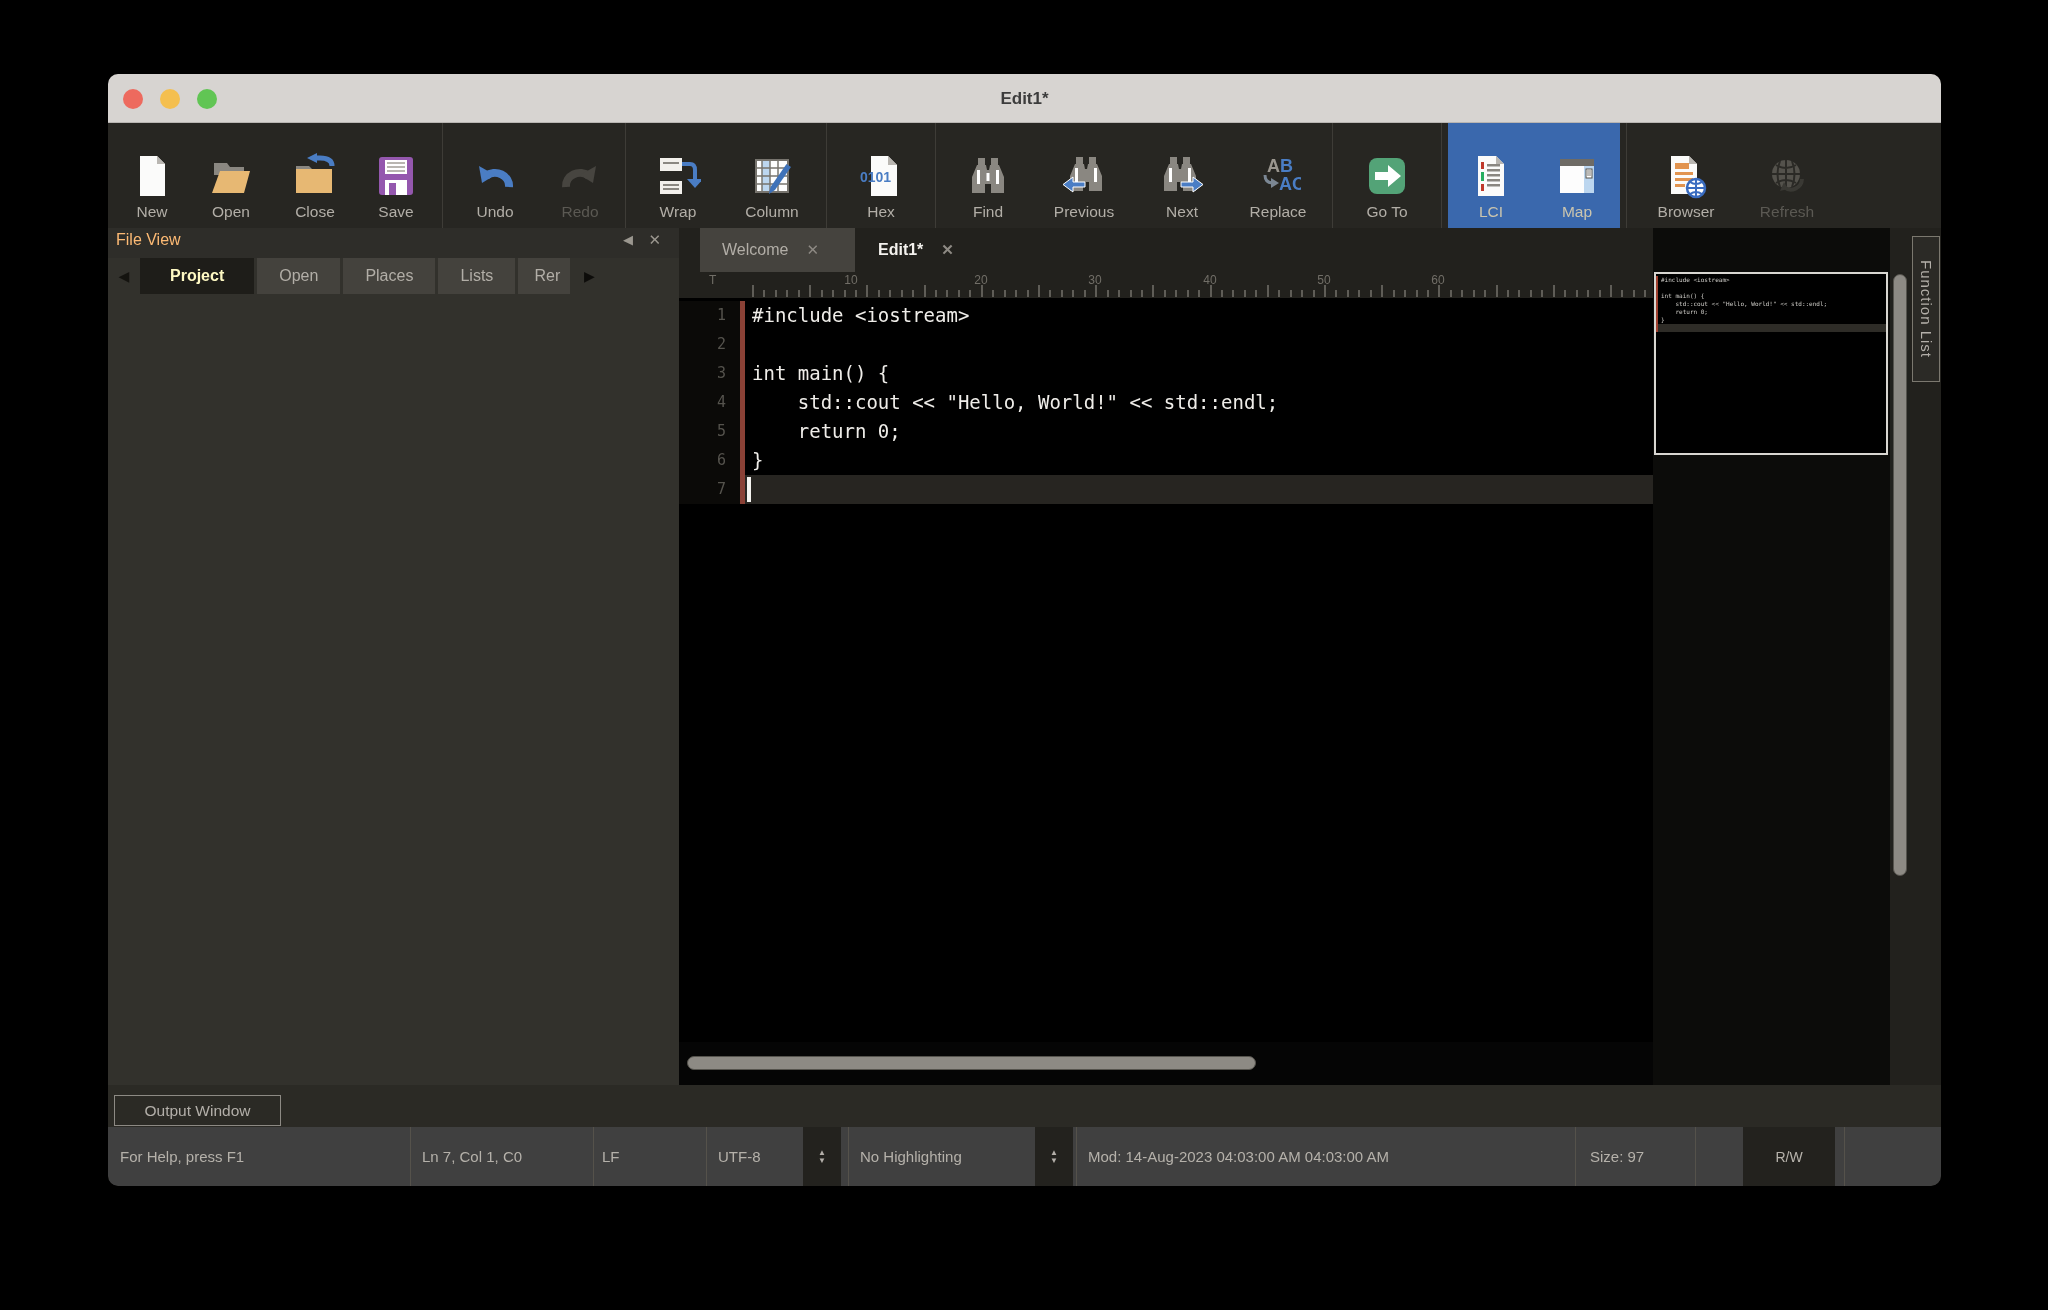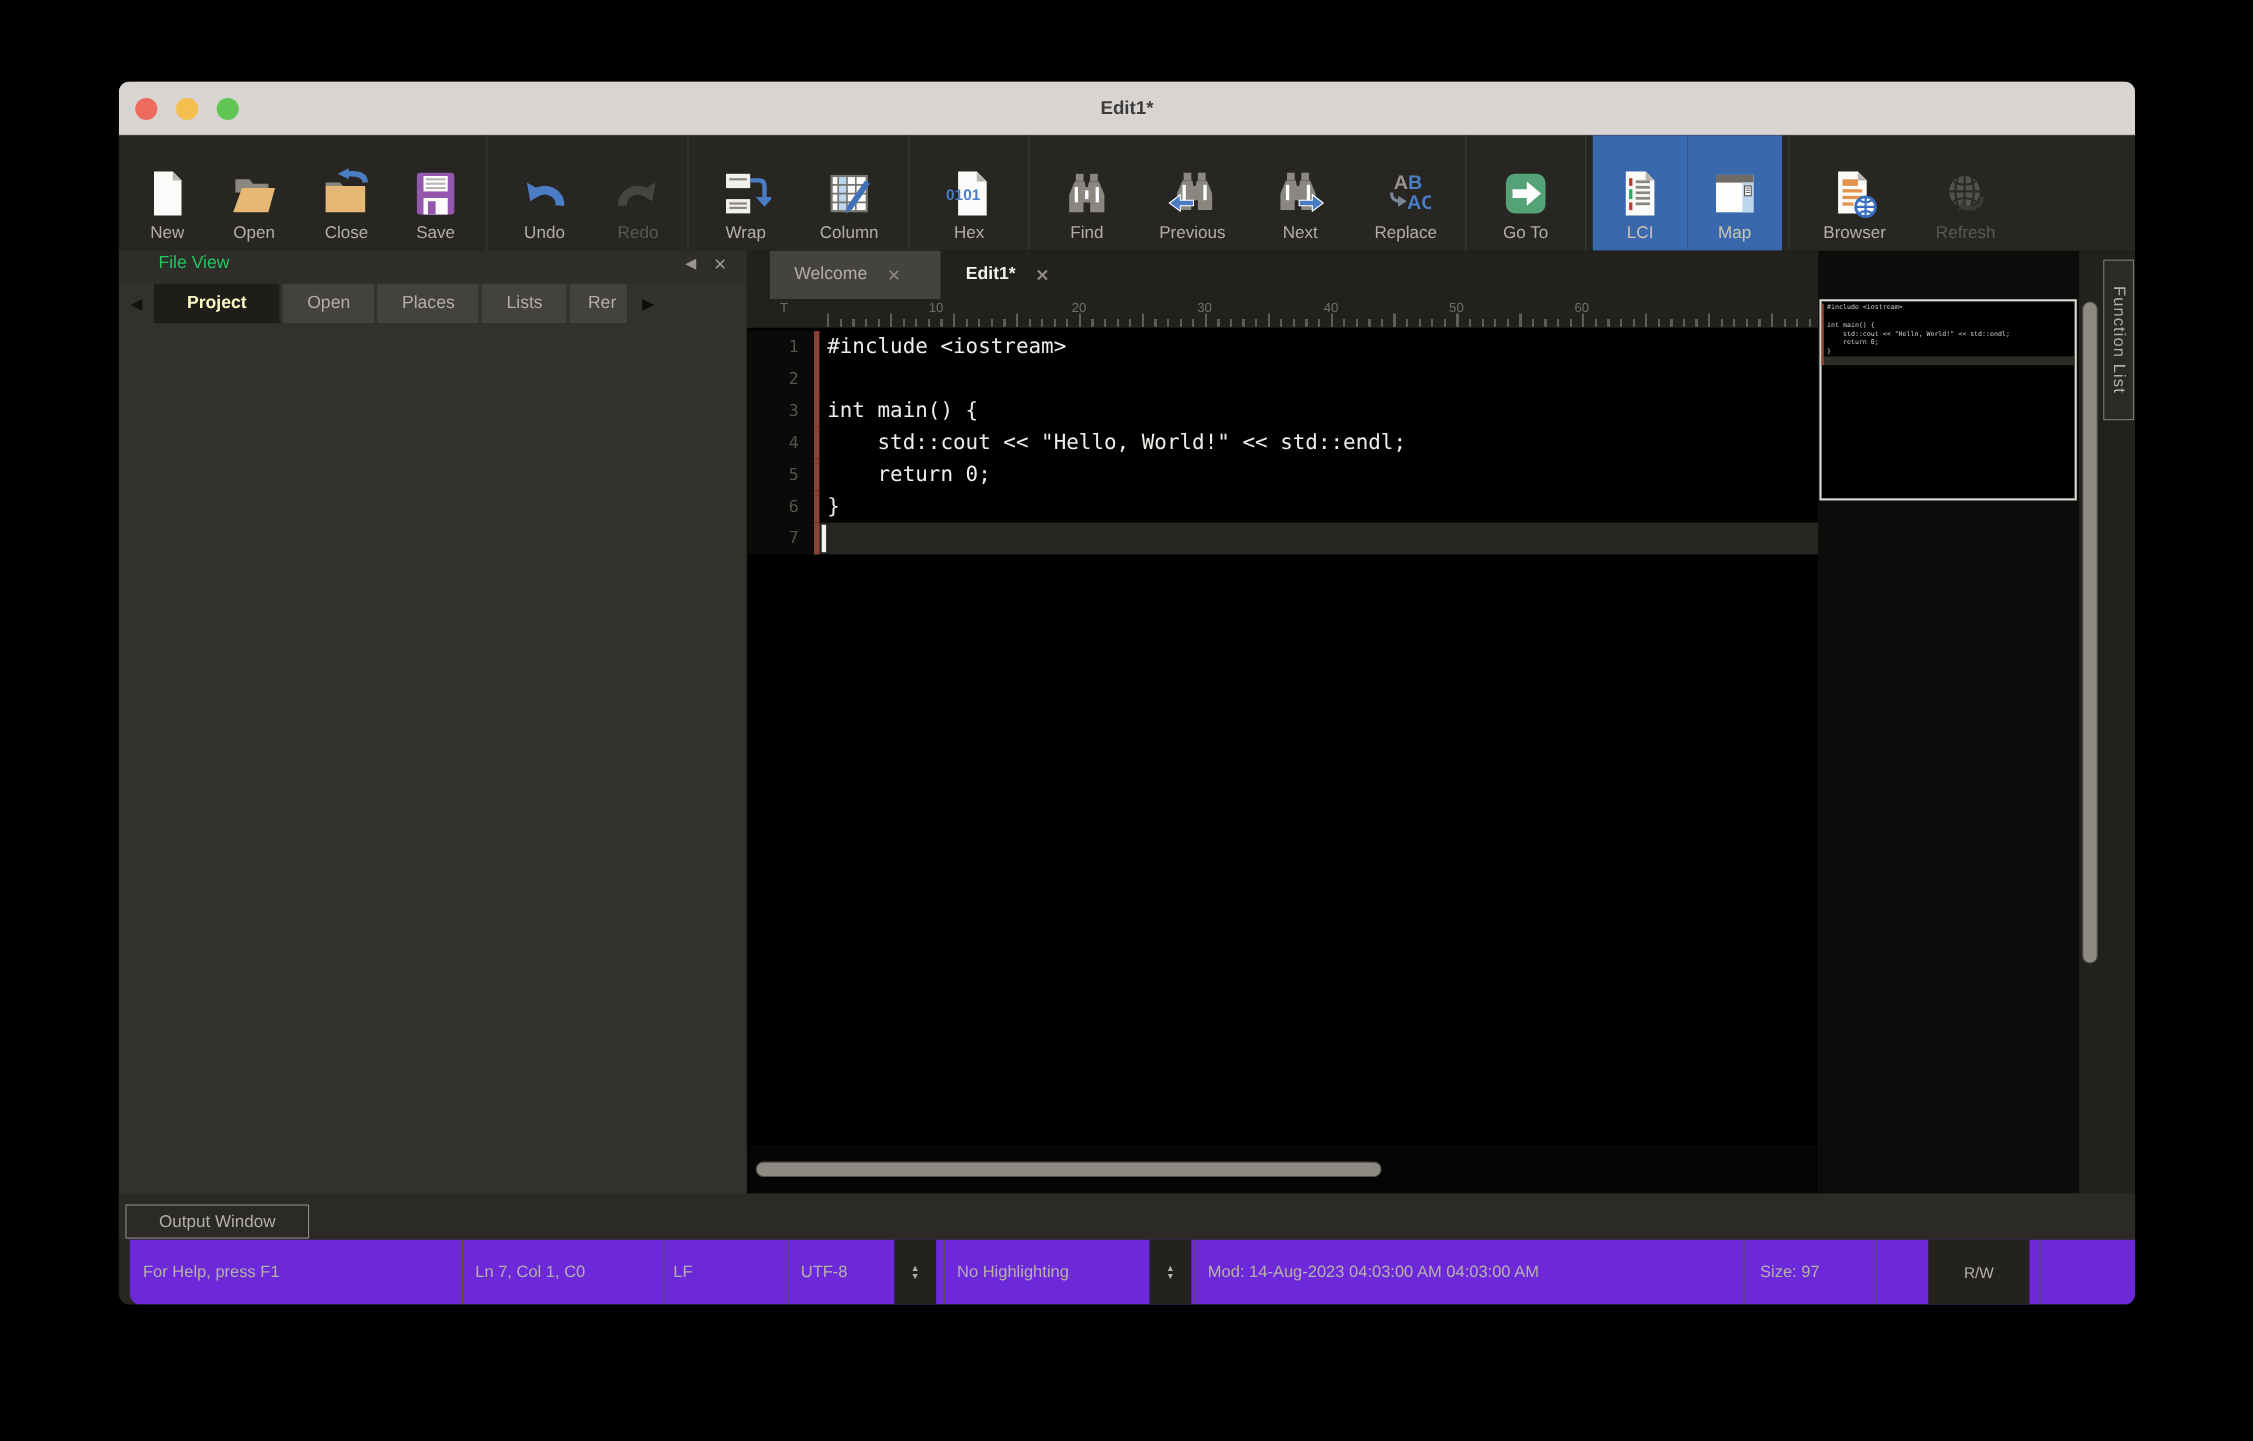--- a/index.html
+++ b/index.html
@@ -30,21 +30,21 @@
   .tb-btn.selected { background:#3a68ad; }
   .tb-btn.selected .lbl { color:#cbc5ae; }
   .tb-sep { width:1px; background:#3e3c37; margin:0 6px; }
 
   
   .content { position:absolute; left:0; top:154px; width:100%; height:857px; background:#22211d; }
 
   
   .filepanel { position:absolute; left:0; top:0; width:571px; height:100%; background:#32312c; }
   .fp-header { position:absolute; left:0; top:0; width:100%; height:30px; background:#2e2d29; }
-  .fp-title { position:absolute; left:8px; top:3px; font-size:16px; color:#22c55e;margin-left:28px; }
+  .fp-title { position:absolute; left:8px; top:3px; font-size:16px; color:#fdba74; }
   .fp-collapse { position:absolute; right:46px; top:4px; font-size:13px; color:#9b978f; cursor:default; }
   .fp-close { position:absolute; right:18px; top:3px; font-size:15px; color:#9b978f; }
   .fp-tabs { position:absolute; left:0; top:30px; width:100%; height:36px; display:flex; align-items:stretch; }
   .fp-scroll { width:32px; display:flex; align-items:center; justify-content:center;
                color:#14130f; font-size:14px; }
   .fp-tab { display:flex; align-items:center; justify-content:center; padding:0 22px;
             background:#44423d; color:#b2aea7; font-size:16px; margin-right:3px; }
   .fp-tab.active { background:#1e1d19; color:#fef9c3; font-weight:bold; padding:0 30px; }
   .fp-tab.truncated { padding:0 10px 0 16px; overflow:hidden; width:52px; }
   .fp-body { position:absolute; left:0; top:66px; width:100%; bottom:0; background:#32312c; }
@@ -101,21 +101,21 @@
               align-items:center; justify-content:center; }
   .func-tab span { writing-mode:vertical-rl; font-size:15px; color:#b3afa9; letter-spacing:1px; }
 
   
   .bottomstrip { position:absolute; left:0; top:1011px; width:100%; height:42px; background:#2b2a25; }
   .output-btn { position:absolute; left:6px; top:10px; width:167px; height:31px;
                 border:1px solid #8d8a84; color:#b3afa9; font-size:15.5px;
                 display:flex; align-items:center; justify-content:center; background:transparent; }
 
   
-  .statusbar { position:absolute; left:10px; top:1053px; width:100%; height:59px; background:#6d28d9;
+  .statusbar { position:absolute; left:0; top:1053px; width:100%; height:59px; background:#404040;
                border-radius:0 0 10px 10px; font-size:15px; color:#b5b1aa;text-align:right; }
   .st { position:absolute; top:0; height:100%; display:flex; align-items:center; white-space:nowrap; }
   .st-sep { position:absolute; top:0; width:1px; height:100%; background:#55524b; }
   .st-box { position:absolute; top:0; height:100%; background:#23221e; display:flex;
             flex-direction:column; align-items:center; justify-content:center; color:#b3afa9; }
   .st-box .arr { font-size:8px; line-height:8px; }
   .st-rw { position:absolute; top:0; height:100%; background:#23221e; display:flex;
            align-items:center; justify-content:center; color:#b7b3ac; font-size:14px; }
 </style>
 </head>

